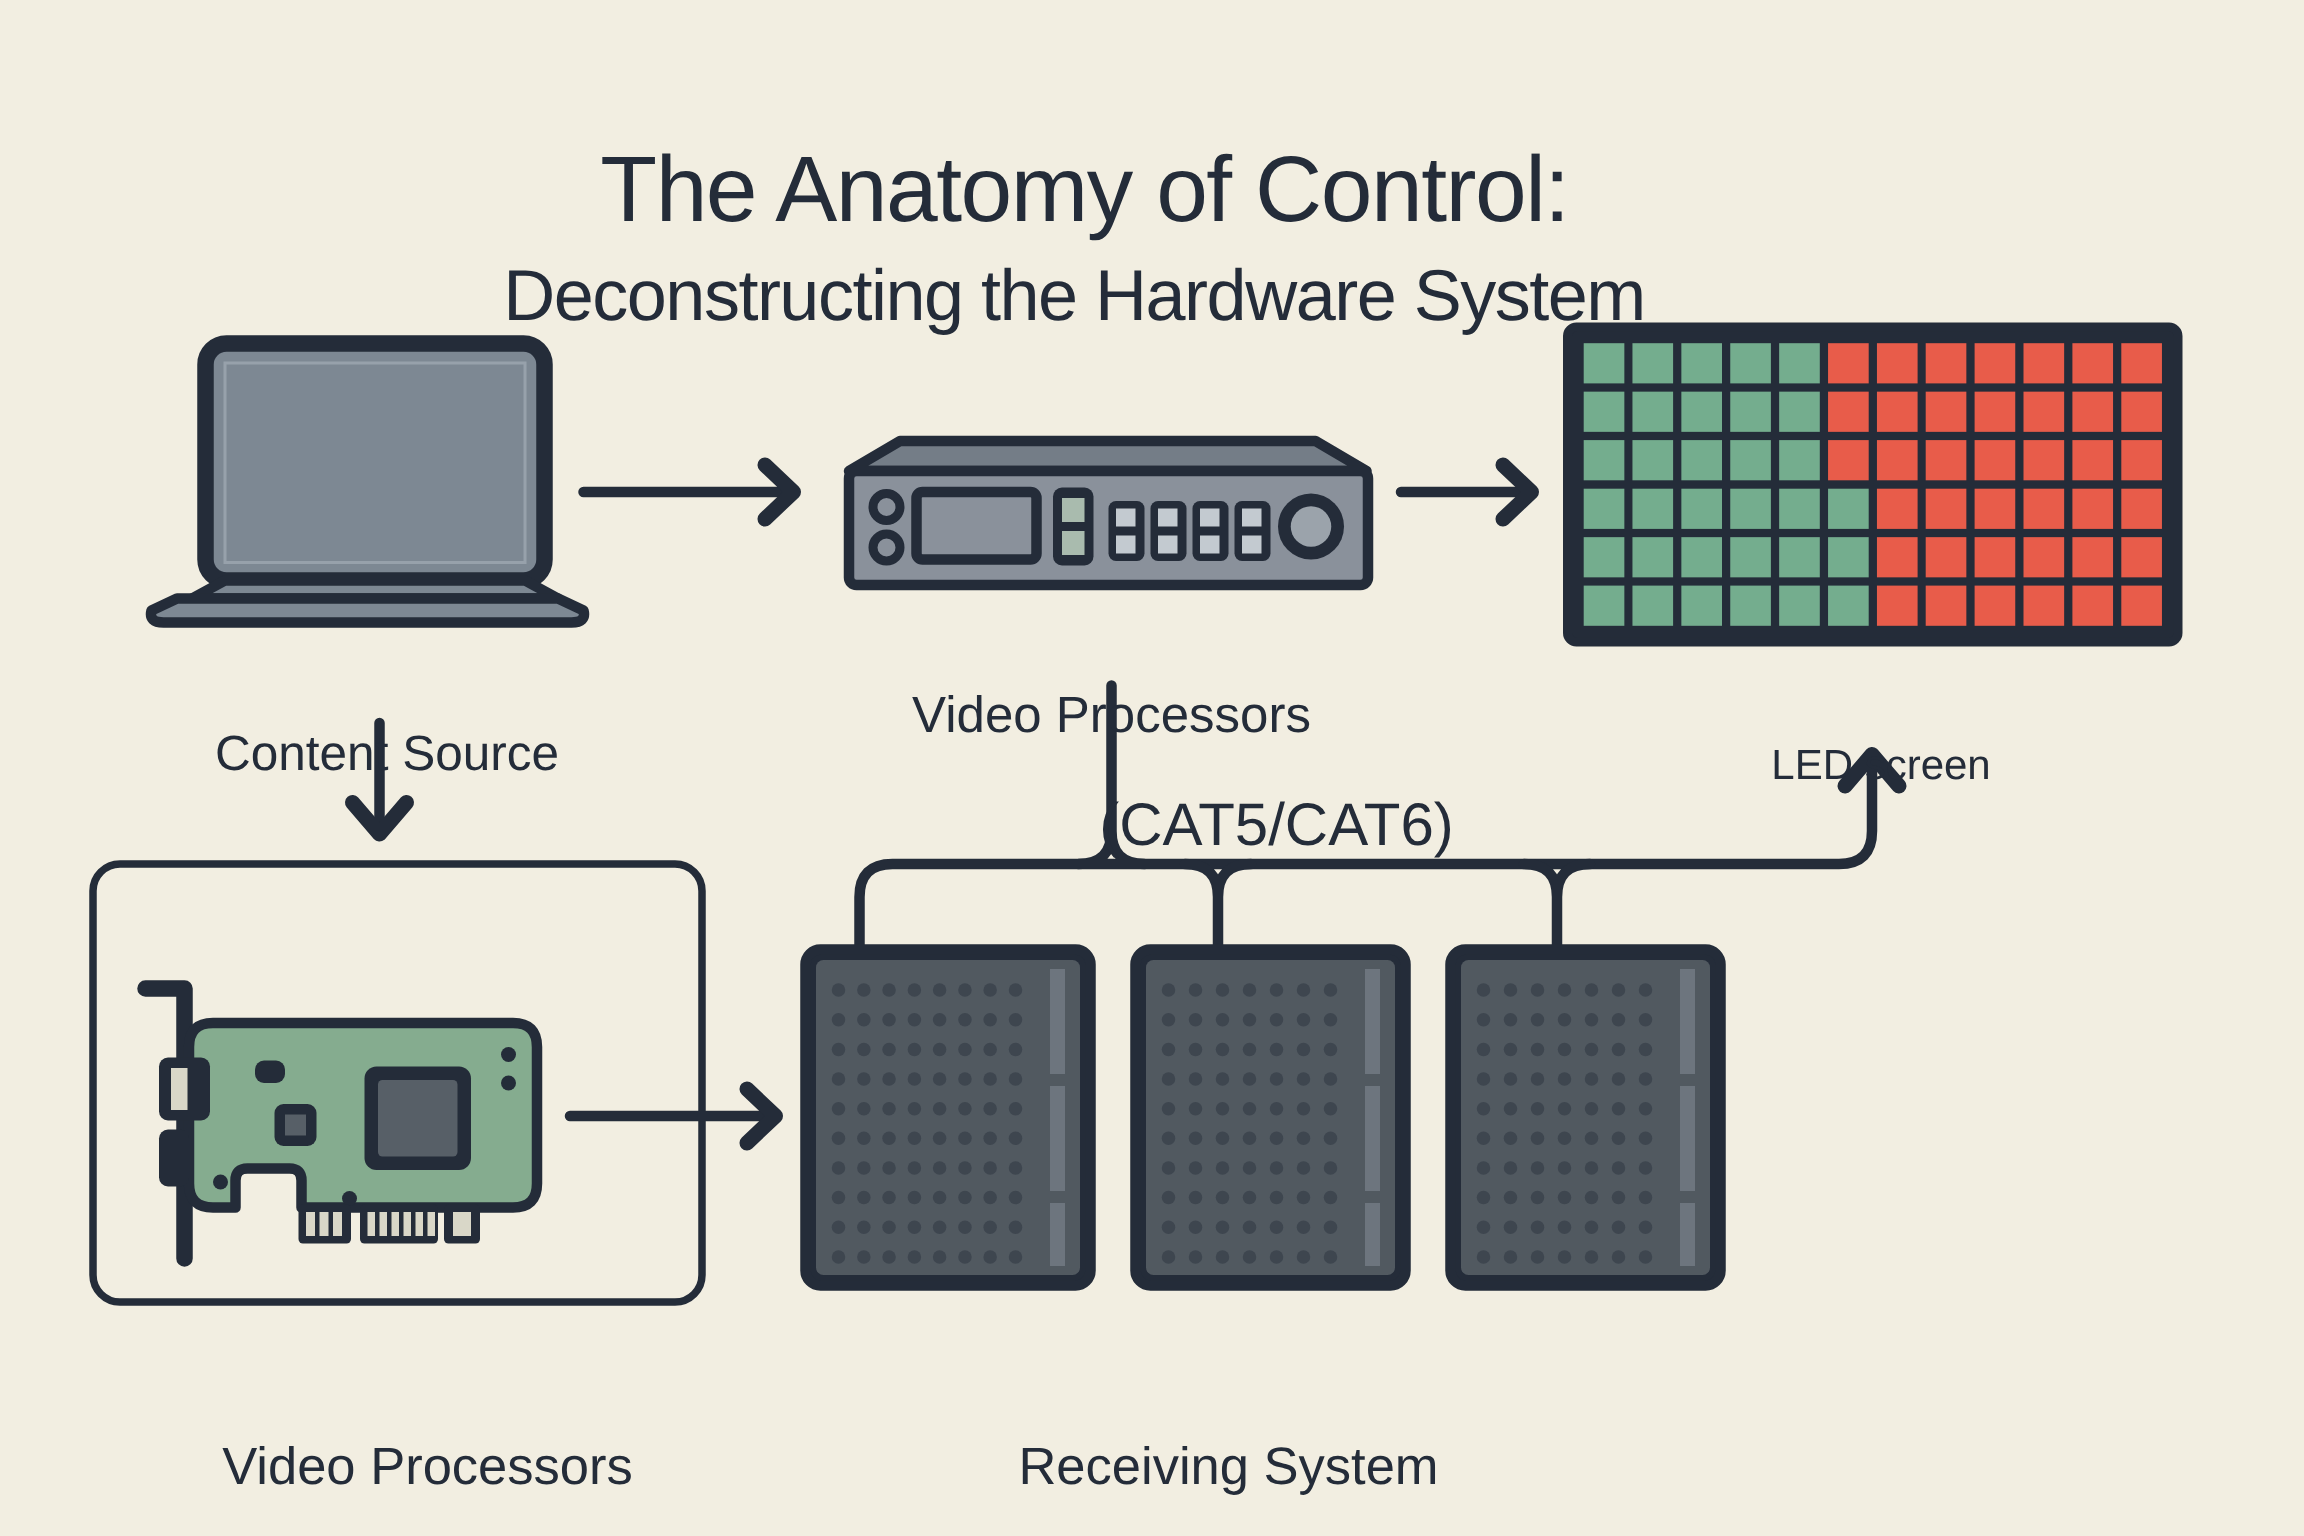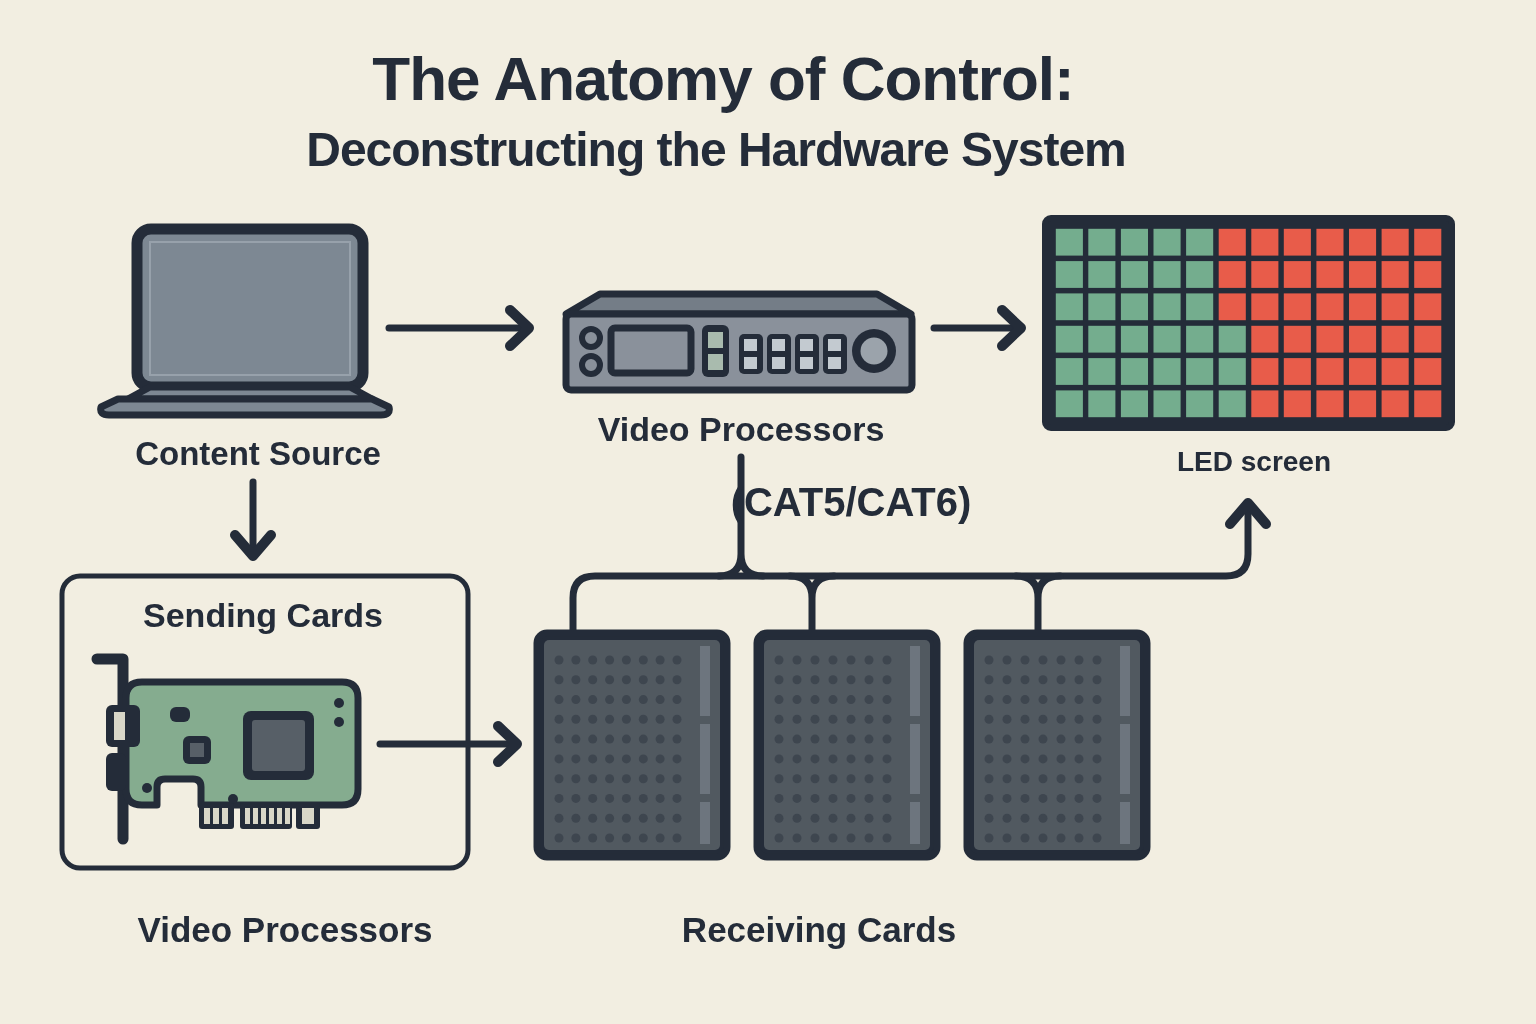--- a/index.html
+++ b/index.html
@@ -5,22 +5,22 @@
   :root{
     --bg:#f2eee1; --ink:#242c39; --laptop-gray:#7d8893; --device-face:#8a919b;
     --device-top:#747d87; --pcb-green:#85ac8f; --chip-gray:#575f67; --card-fill:#515960;
     --dot:#3e464f; --strip-gray:#6d757e; --led-green:#74ad8e; --led-red:#e85c4a;
     --button-green:#a9bbae; --button-light:#c3cad0; --knob-gray:#9ba3ab; --slot-light:#d9d7c8;
   }
   html,body{margin:0;padding:0;}
   .canvas{position:relative;width:1536px;height:1024px;background:var(--bg);overflow:hidden;
           font-family:"Liberation Sans", sans-serif;}
   .canvas svg{position:absolute;left:0;top:0;}
-  .lbl{position:absolute;transform:translateX(-50%);font-weight:700;color:var(--ink);
-       white-space:nowrap;line-height:1;}
+  .lbl{position:absolute;transform:translateX(-50%);font-weight:400;color:var(--ink);
+       white-space:nowrap;line-height:1;margin-top:48px;}
   .title1{left:723px;top:48px;font-size:62px;letter-spacing:-1px;}
   .title2{left:716px;top:126px;font-size:48px;letter-spacing:-1px;}
   .lbl-content{left:258px;top:437px;font-size:33px;}
   .lbl-vp-top{left:741px;top:412px;font-size:34px;}
   .lbl-cat{left:851px;top:482px;font-size:40px;}
   .lbl-led{left:1254px;top:448px;font-size:28px;}
   .lbl-sending{left:263px;top:598px;font-size:34px;}
   .lbl-vp-bottom{left:285px;top:912px;font-size:35px;}
   .lbl-receiving{left:819px;top:912px;font-size:35px;}
   .conn{fill:none;stroke:var(--ink);stroke-width:7;stroke-linecap:round;stroke-linejoin:round;}
@@ -464,16 +464,15 @@
       </g>
 
   </svg>
 
   <div class="lbl title1">The Anatomy of Control:</div>
   <div class="lbl lbl-content">Content Source</div>
   <div class="lbl title2">Deconstructing the Hardware System</div>
   <div class="lbl lbl-vp-top">Video Processors</div>
   <div class="lbl lbl-cat">(CAT5/CAT6)</div>
   <div class="lbl lbl-led">LED screen</div>
-  <div class="lbl lbl-sending">Sending Cards</div>
   <div class="lbl lbl-vp-bottom">Video Processors</div>
-  <div class="lbl lbl-receiving">Receiving Cards</div>
+  <div class="lbl lbl-receiving">Receiving System</div>
 </div>
 
 </body></html>

